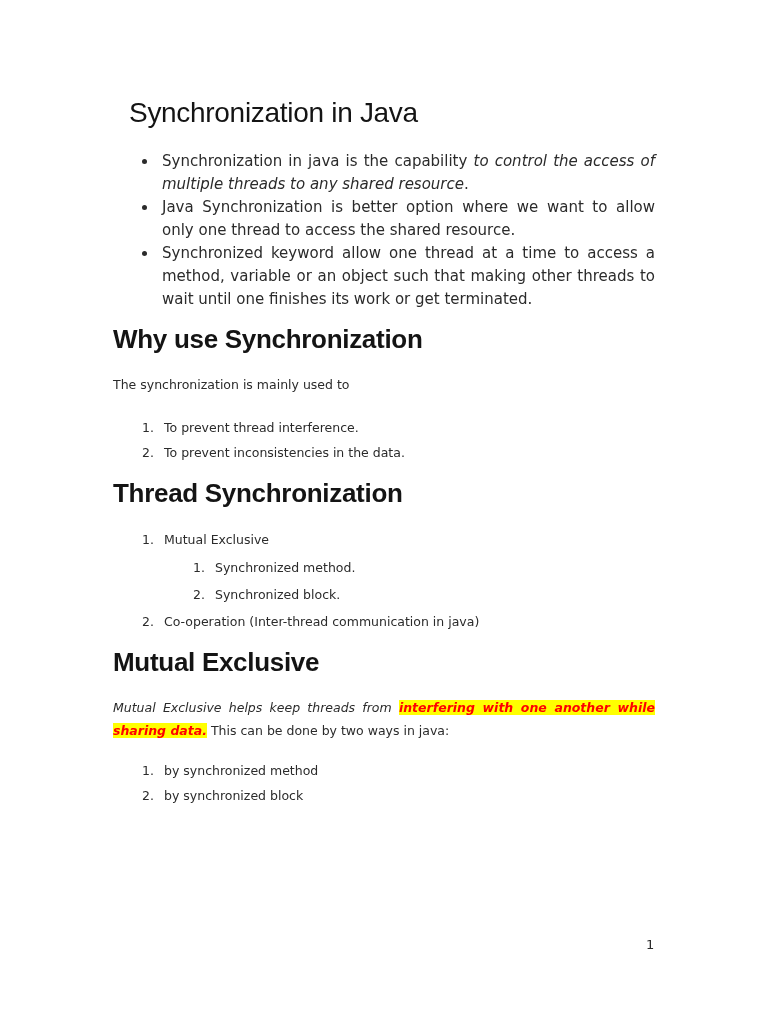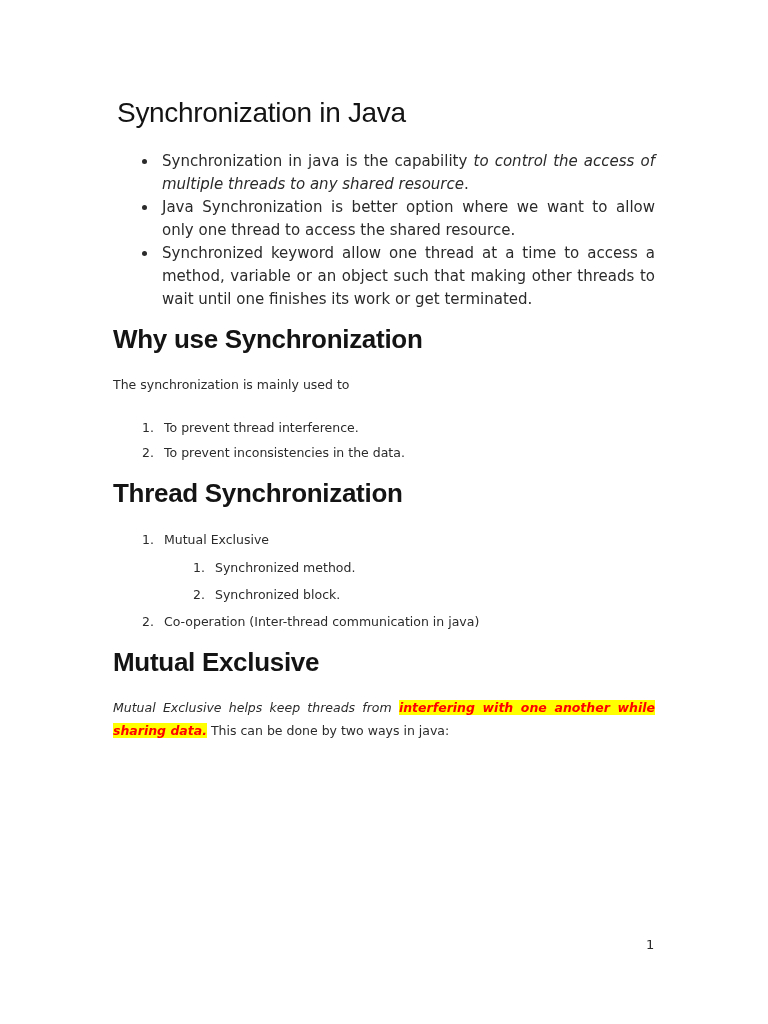--- a/index.html
+++ b/index.html
@@ -18,21 +18,21 @@
     font-family: "DejaVu Sans", sans-serif;
     color: #2b2b2b;
   }
   h1.doc-title {
     font-family: "Liberation Sans", sans-serif;
     font-size: 28px;
     line-height: 34px;
     font-weight: 400;
     letter-spacing: -0.3px;
     color: #141414;
-    margin: 0 0 20px 4px;
+    margin: 0 0 20px 16px;
   }
   h2.section-heading {
     font-family: "Liberation Sans", sans-serif;
     font-size: 26px;
     line-height: 30px;
     font-weight: 700;
     letter-spacing: -0.3px;
     color: #141414;
     margin: 13px 0 19px 0;
   }
@@ -118,17 +118,21 @@
         <li><span>Synchronized block.</span></li>
       </ol>
     </li>
     <li><span>Co-operation (Inter-thread communication in java)</span></li>
   </ol>
 
   <h2 class="section-heading">Mutual Exclusive</h2>
 
   <p class="body-text"><span class="italic">Mutual Exclusive helps keep threads from </span><span class="highlight">interfering with one another while sharing data.</span><span> This can be done by two ways in java:</span></p>
 
+  <ol class="num-list after-para">
+    <li><span>by synchronized method</span></li>
+    <li><span>by synchronized block</span></li>
+  </ol>
 
 
   <div class="page-number">1</div>
 
 </div>
 
 </body></html>

